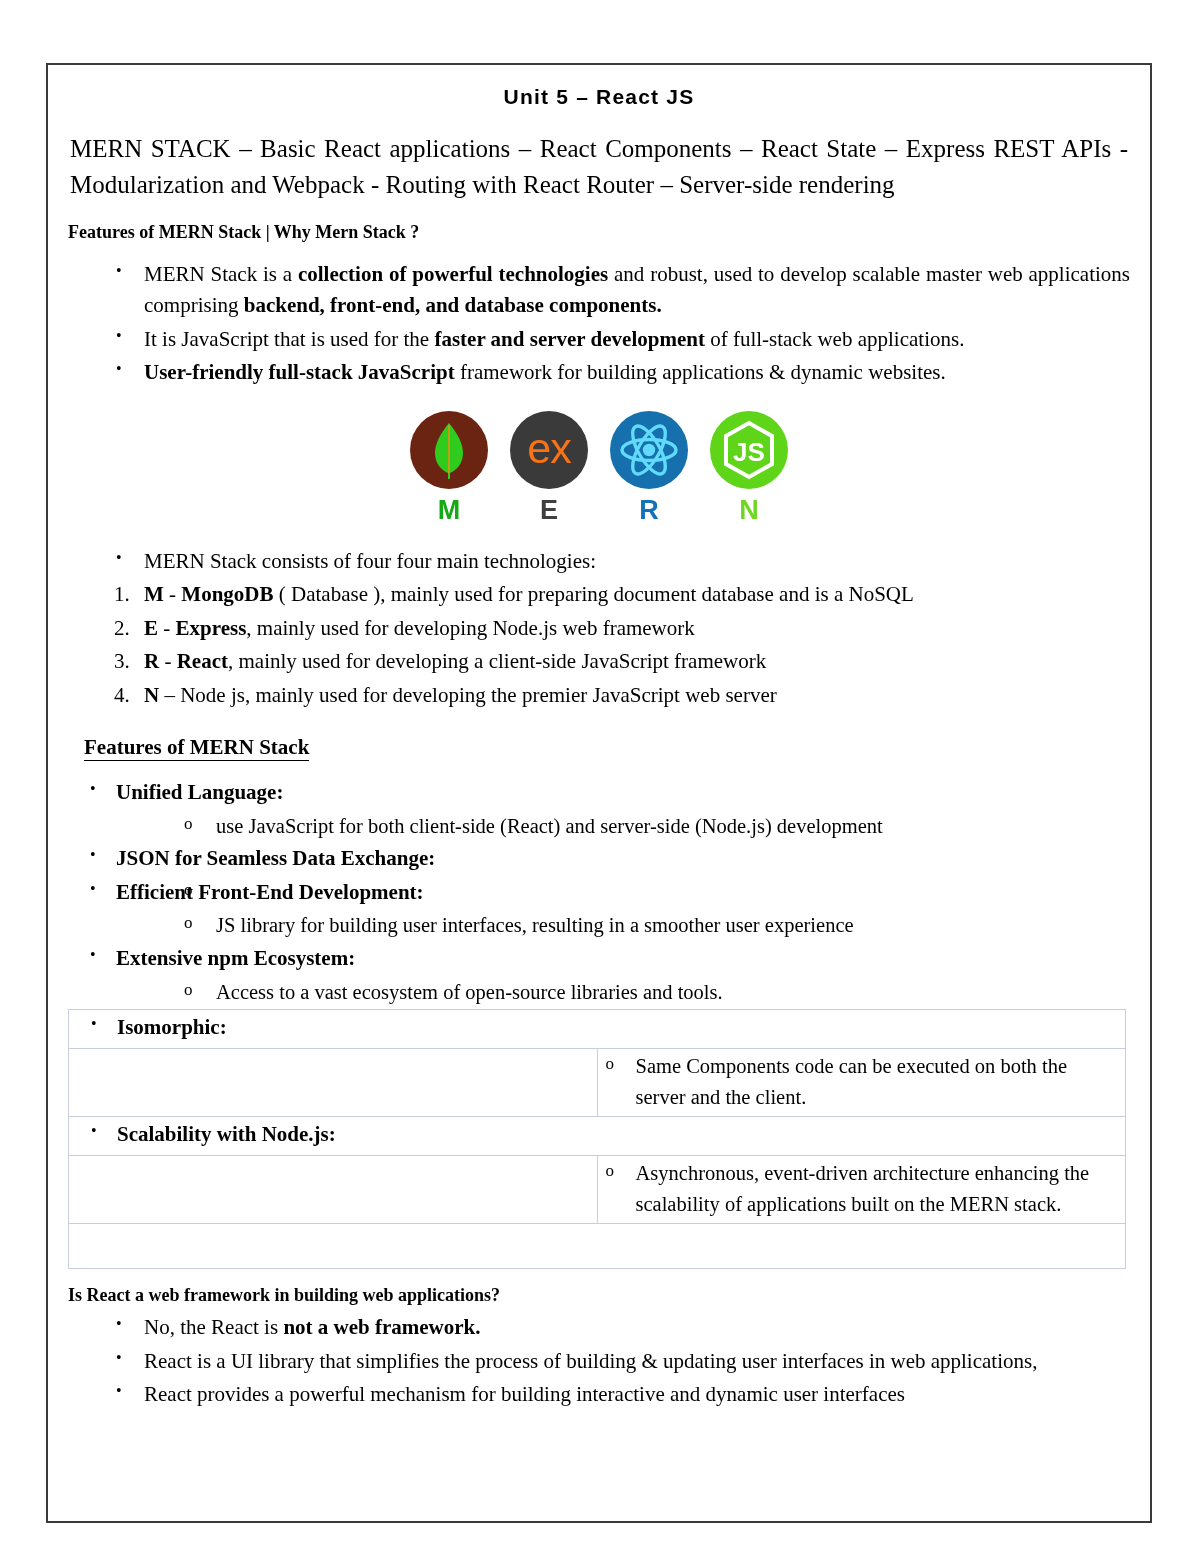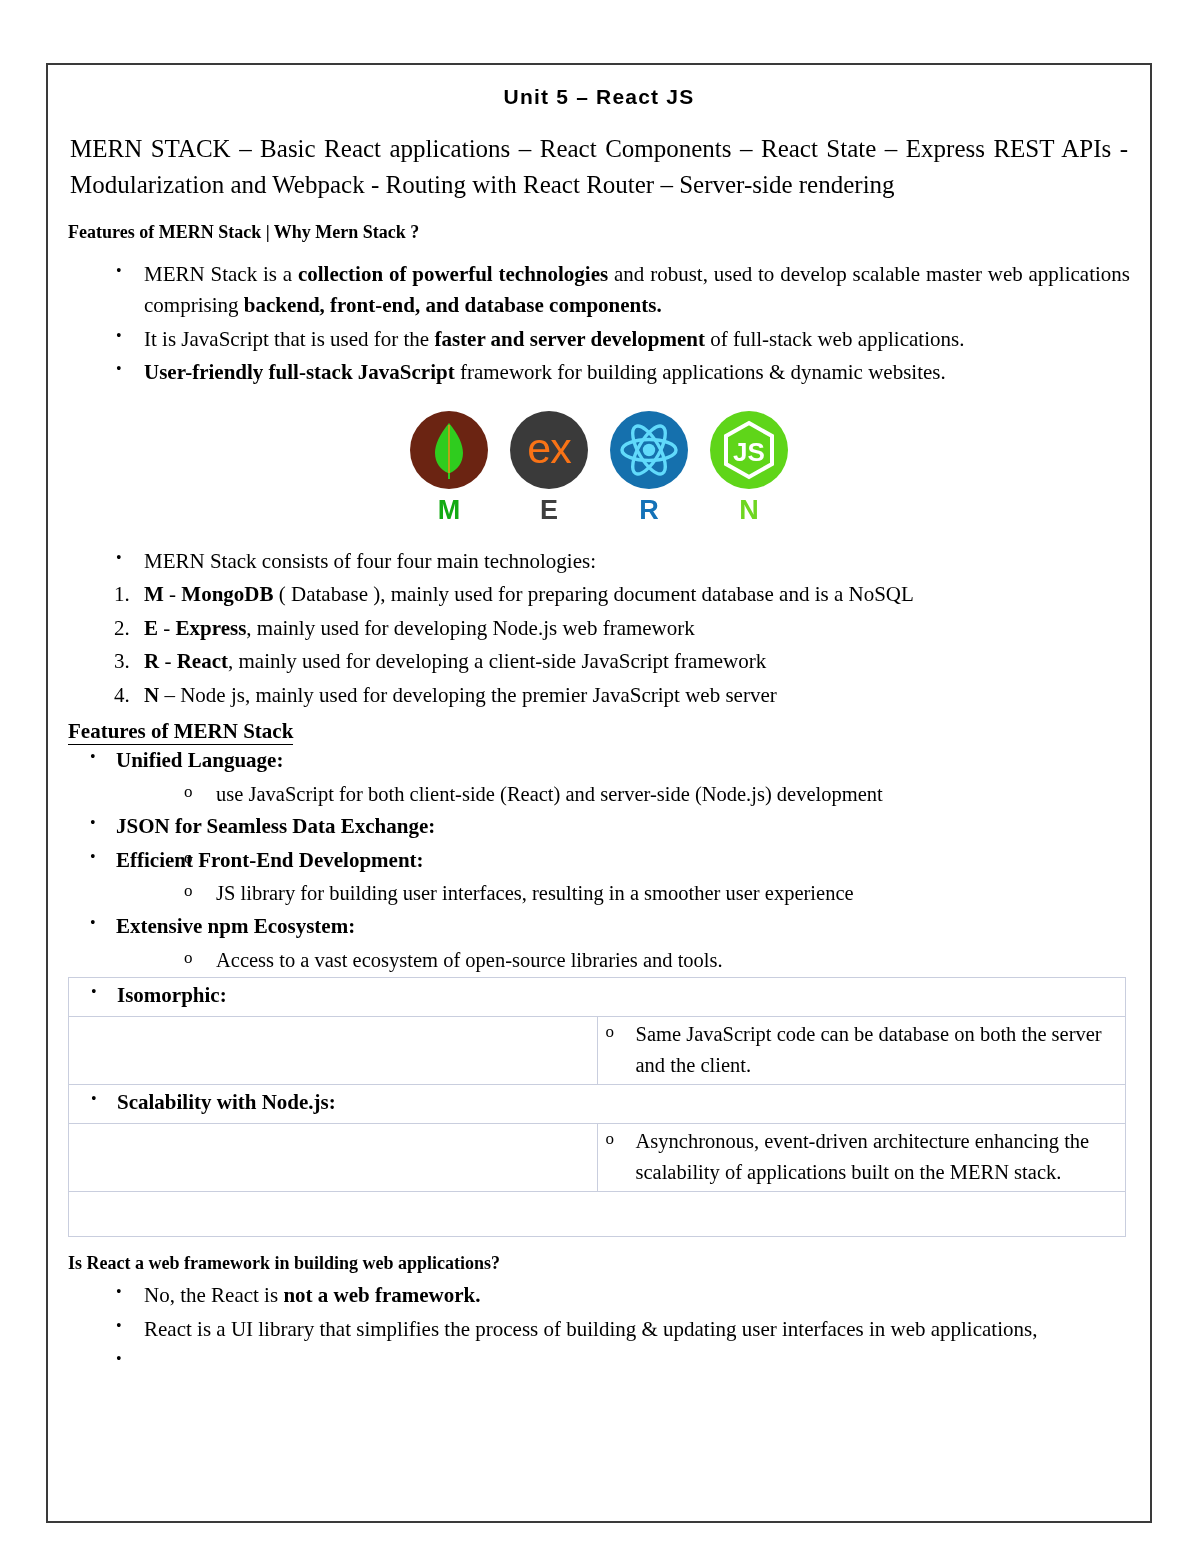--- a/index.html
+++ b/index.html
@@ -50,21 +50,21 @@
   }
 
   .section-head {
     font-size: 18px;
     font-weight: bold;
     margin: 0 0 6px 0;
   }
   .section-head-underline {
     font-size: 21px;
     font-weight: bold;
-    margin: 0;
+    margin: 16px;
     display: inline-block;
     border-bottom: 1.5px solid #000;
     padding-bottom: 0px;
   }
 
   
   ul.blist, ol.nlist {
     margin: 0;
     padding: 0;
     list-style: none;
@@ -305,21 +305,21 @@
     <table class="wtable">
       <tbody id="features-table-body">
           <tr>
             <td colspan="2">
               <div class="cell-li"><span class="bullet">•</span><b>Isomorphic:</b></div>
             </td>
           </tr>
           <tr>
             <td class="col-narrow">&nbsp;</td>
             <td>
-              <div class="cell-sub"><span class="obullet">o</span><span>Same JavaScript code can be database on both the server and the client.</span></div>
+              <div class="cell-sub"><span class="obullet">o</span><span>Same Components code can be executed on both the server and the client.</span></div>
             </td>
           </tr>
           <tr>
             <td colspan="2">
               <div class="cell-li"><span class="bullet">•</span><b>Scalability with Node.js:</b></div>
             </td>
           </tr>
           <tr>
             <td class="col-narrow">&nbsp;</td>
             <td>
@@ -332,17 +332,17 @@
         </tbody>
     </table>
 
     <div style="height:16px"></div>
 
     <div class="section-head">Is React a web framework in building web applications?</div>
 
     <ul class="blist" id="react-bullets">
         <li class="li li-deep"><span class="bullet">•</span><span>No, the React is </span><b>not a web framework.</b></li>
         <li class="li li-deep"><span class="bullet">•</span><span>React is a UI library that simplifies the process of building &amp; updating user interfaces in web applications,</span></li>
-        <li class="li li-deep"><span class="bullet">•</span></li>
+        <li class="li li-deep"><span class="bullet">•</span><span>React provides a powerful mechanism for building interactive and dynamic user interfaces</span></li>
       </ul>
 
   </div>
 </div>
 
 </body></html>

